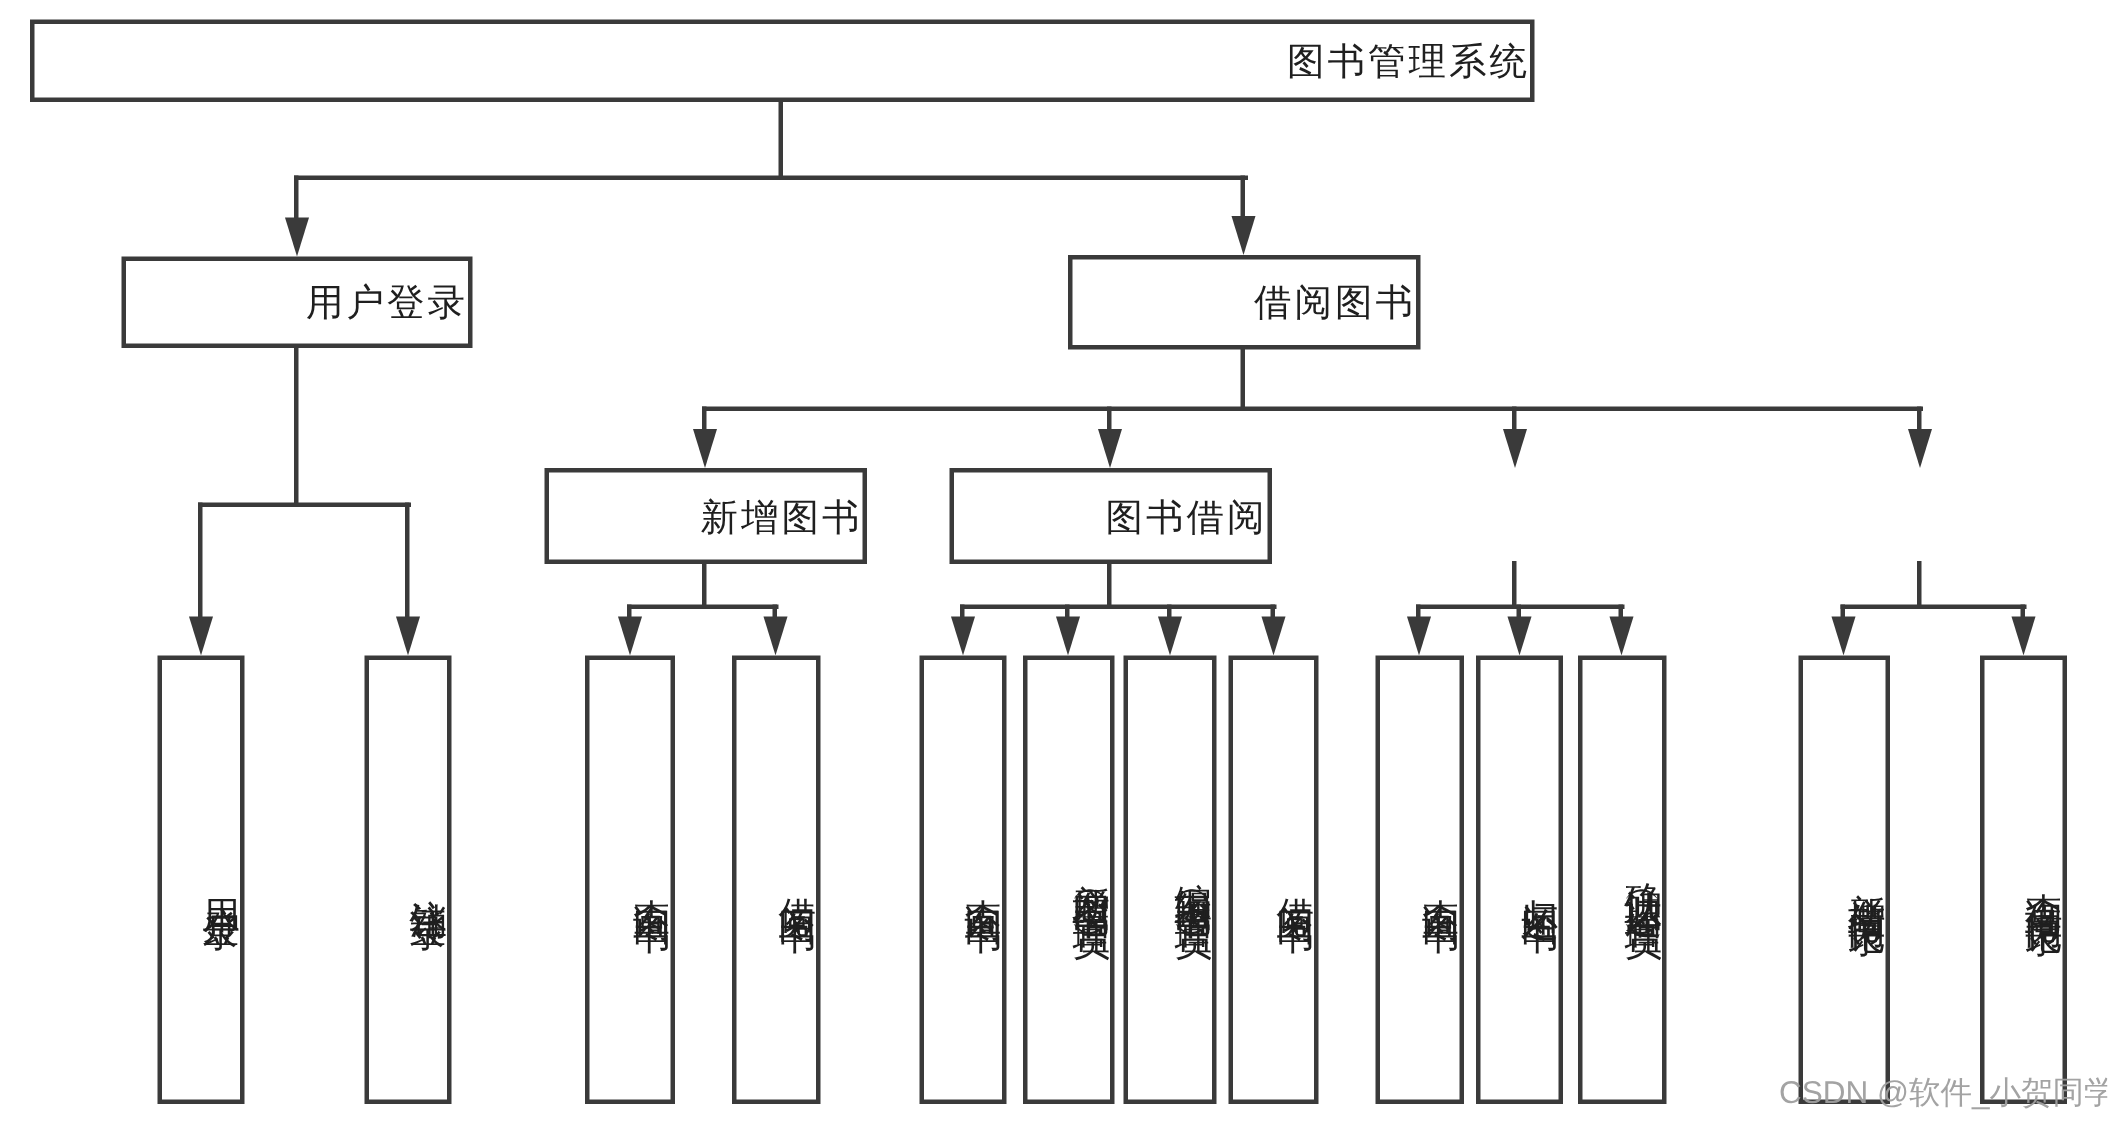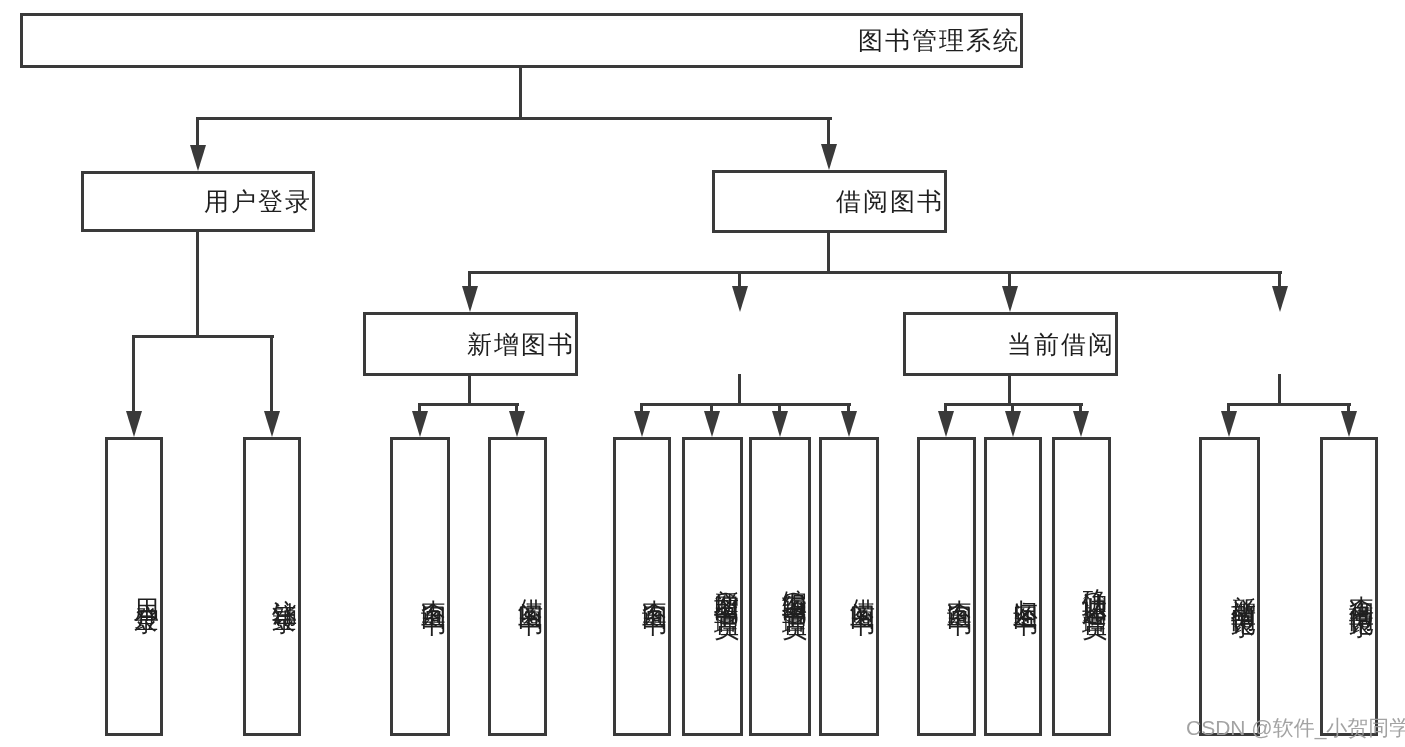--- a/index.html
+++ b/index.html
@@ -97,22 +97,22 @@
   <div class="line" style="left:738px; top:271px; width:3px; height:20px;"></div>
   <div class="arrow" style="left:732px; top:286px;"></div>
   <div class="line" style="left:1008px; top:271px; width:3px; height:20px;"></div>
   <div class="arrow" style="left:1002px; top:286px;"></div>
   <div class="line" style="left:1278px; top:271px; width:3px; height:20px;"></div>
   <div class="arrow" style="left:1272px; top:286px;"></div>
 
   <div class="box" style="left:363px; top:312px; width:215px; height:64px;">
     <span class="hlabel">新增图书</span>
   </div>
-  <div class="box" style="left:903px; top:312px; width:215px; height:64px;">
-    <span class="hlabel">当前借阅</span>
+  <div class="box" style="left:633px; top:312px; width:215px; height:64px;">
+    <span class="hlabel">图书借阅</span>
   </div>
 
   <div class="line" style="left:468px; top:374px; width:3px; height:32px;"></div>
   <div class="line" style="left:418px; top:403px; width:101px; height:3px;"></div>
   <div class="line" style="left:418px; top:403px; width:3px; height:14px;"></div>
   <div class="arrow" style="left:412px; top:411px;"></div>
   <div class="line" style="left:515px; top:403px; width:3px; height:14px;"></div>
   <div class="arrow" style="left:509px; top:411px;"></div>
 
   <div class="line" style="left:738px; top:374px; width:3px; height:32px;"></div>

